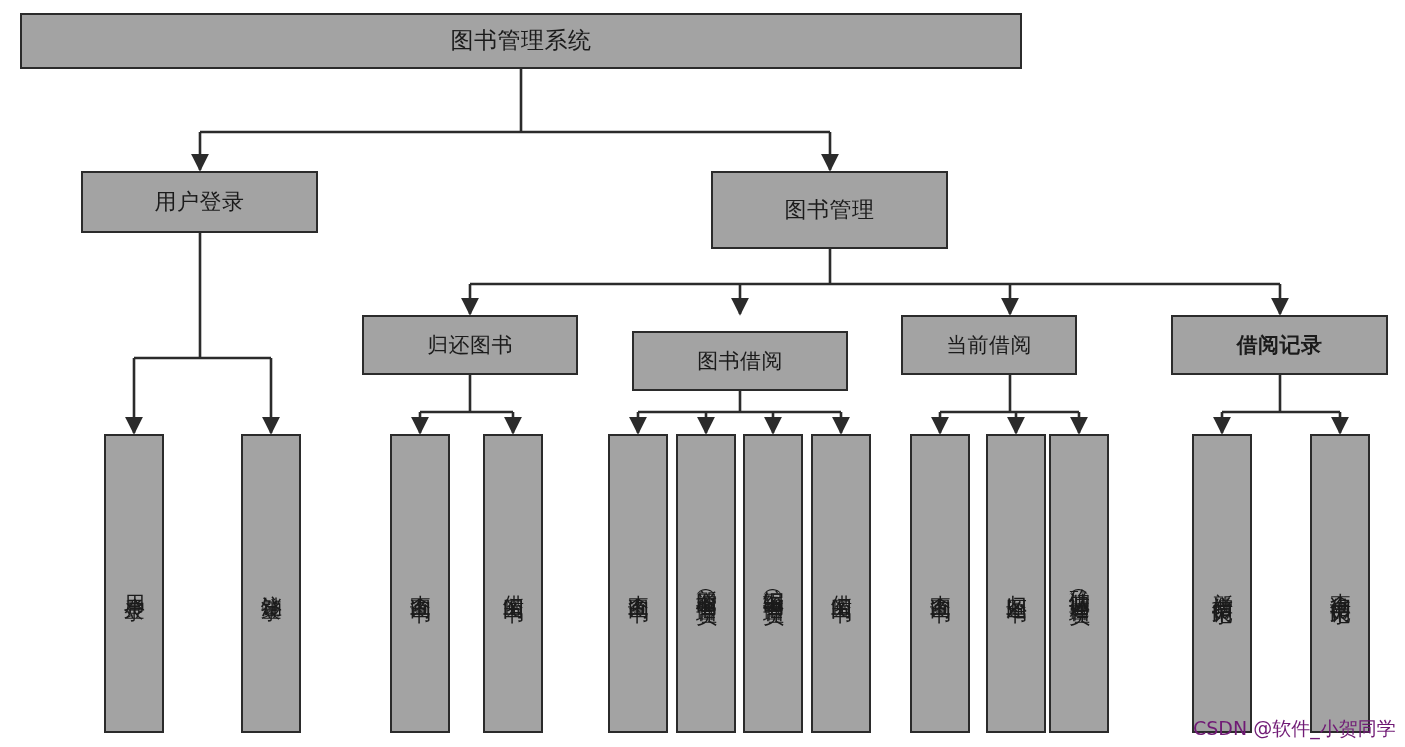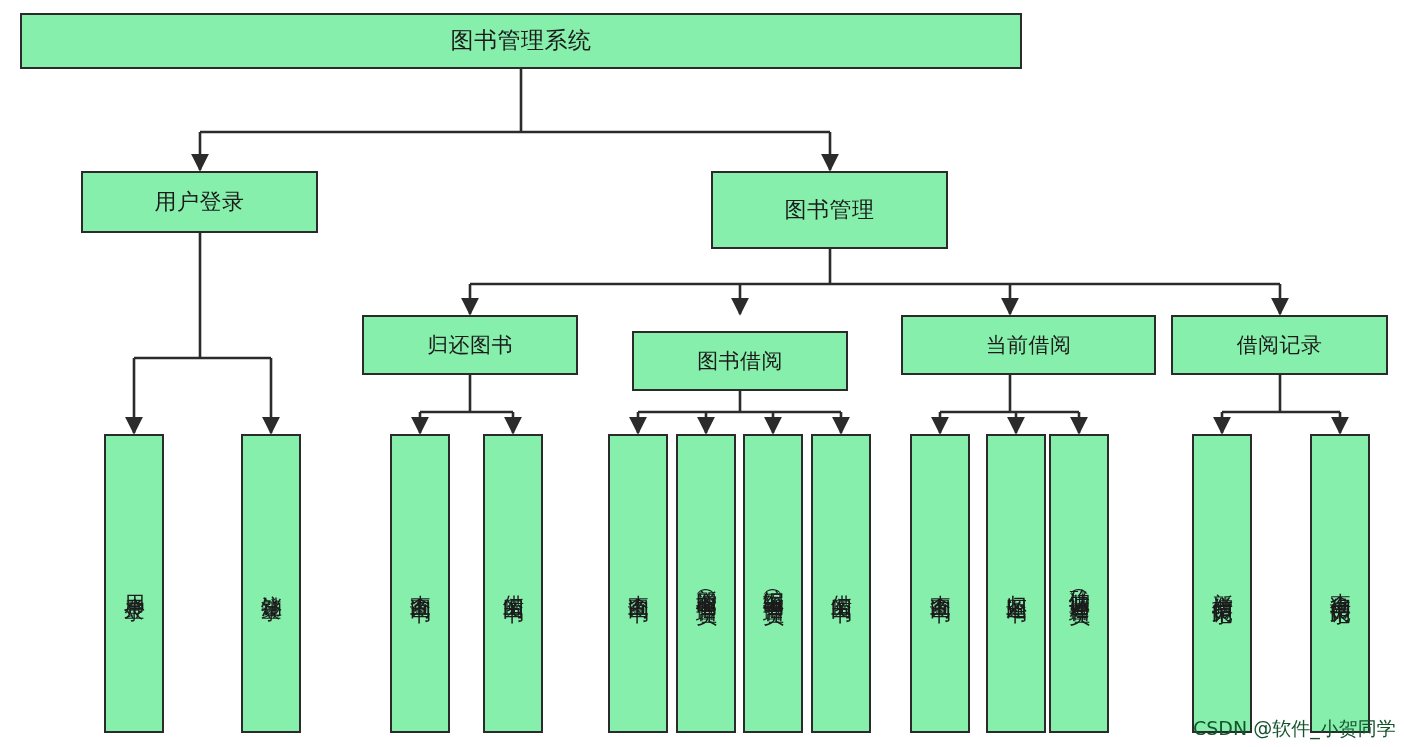--- a/index.html
+++ b/index.html
@@ -23,21 +23,21 @@
     left: 0;
     top: 0;
     width: 1405px;
     height: 747px;
     pointer-events: none;
   }
   .node {
     position: absolute;
     box-sizing: border-box;
     border: 2px solid #2b2b2b;
-    background: #86efac;
+    background: #a3a3a3;
     display: flex;
     align-items: center;
     justify-content: center;
     color: #1b1b1b;
     line-height: 1.18;
     text-align: center;
   }
   .node.horiz {
     writing-mode: horizontal-tb;
   }
@@ -55,21 +55,21 @@
   }
   .node.vert .lbl {
     letter-spacing: 0.12em;
   }
   .n-root  { font-size: 23px; }
   .n-l2    { font-size: 22px; }
   .n-l3    { font-size: 21px; }
   .n-leaf  { font-size: 21px; }
   .watermark {
     position: absolute;
-    color: #14532d;
+    color: #701a75;
     font-size: 19px;
     white-space: nowrap;
     user-select: none;
     font-family: "DejaVu Sans", "Liberation Sans", sans-serif;
   }
 </style>
 </head>
 <body>
 
 <div id="canvas">
@@ -126,24 +126,24 @@
       </div>
       <div class="node n-l2 horiz" style="left: 711px; top: 171px; width: 237px; height: 78px;">
         <span class="lbl">图书管理</span>
       </div>
       <div class="node n-l3 horiz" style="left: 362px; top: 315px; width: 216px; height: 60px;">
         <span class="lbl">归还图书</span>
       </div>
       <div class="node n-l3 horiz" style="left: 632px; top: 331px; width: 216px; height: 60px;">
         <span class="lbl">图书借阅</span>
       </div>
-      <div class="node n-l3 horiz" style="left: 901px; top: 315px; width: 255px; height: 60px; justify-content: center;">
+      <div class="node n-l3 horiz" style="left: 901px; top: 315px; width: 176px; height: 60px; justify-content: center;">
         <span class="lbl">当前借阅</span>
       </div>
-      <div class="node n-l3 horiz" style="left: 1171px; top: 315px; width: 217px; height: 60px;">
+      <div class="node n-l3 horiz" style="left: 1171px; top: 315px; width: 217px; height: 60px; font-weight: bold;">
         <span class="lbl">借阅记录</span>
       </div>
       <div class="node n-leaf vert" style="left: 104px; top: 434px; width: 60px; height: 299px;">
         <span class="lbl">用户登录</span>
       </div>
       <div class="node n-leaf vert" style="left: 241px; top: 434px; width: 60px; height: 299px;">
         <span class="lbl">注销登录</span>
       </div>
       <div class="node n-leaf vert" style="left: 390px; top: 434px; width: 60px; height: 299px;">
         <span class="lbl">查询图书</span>

